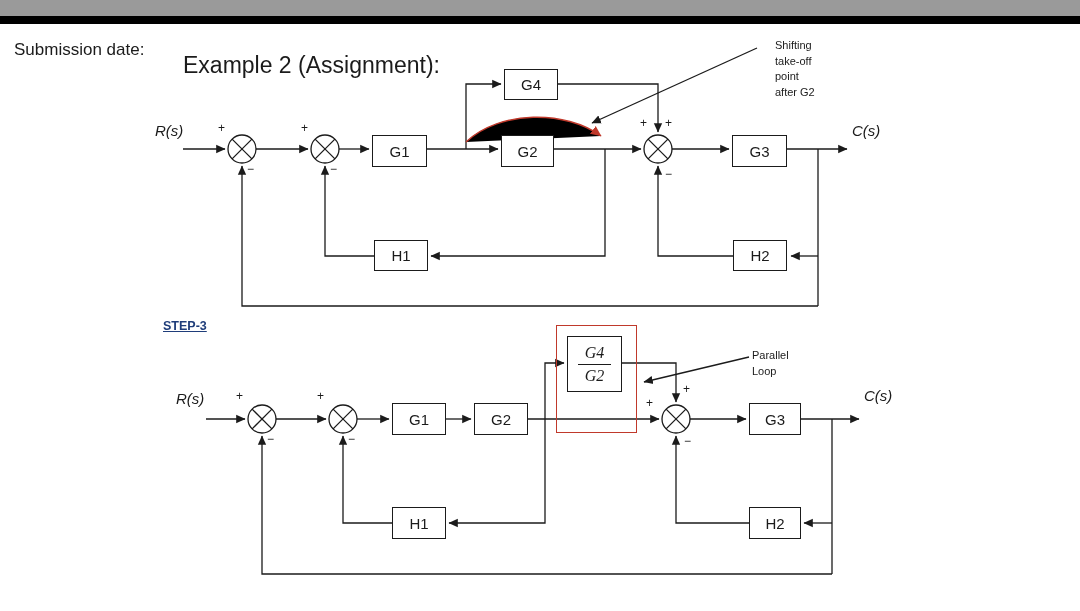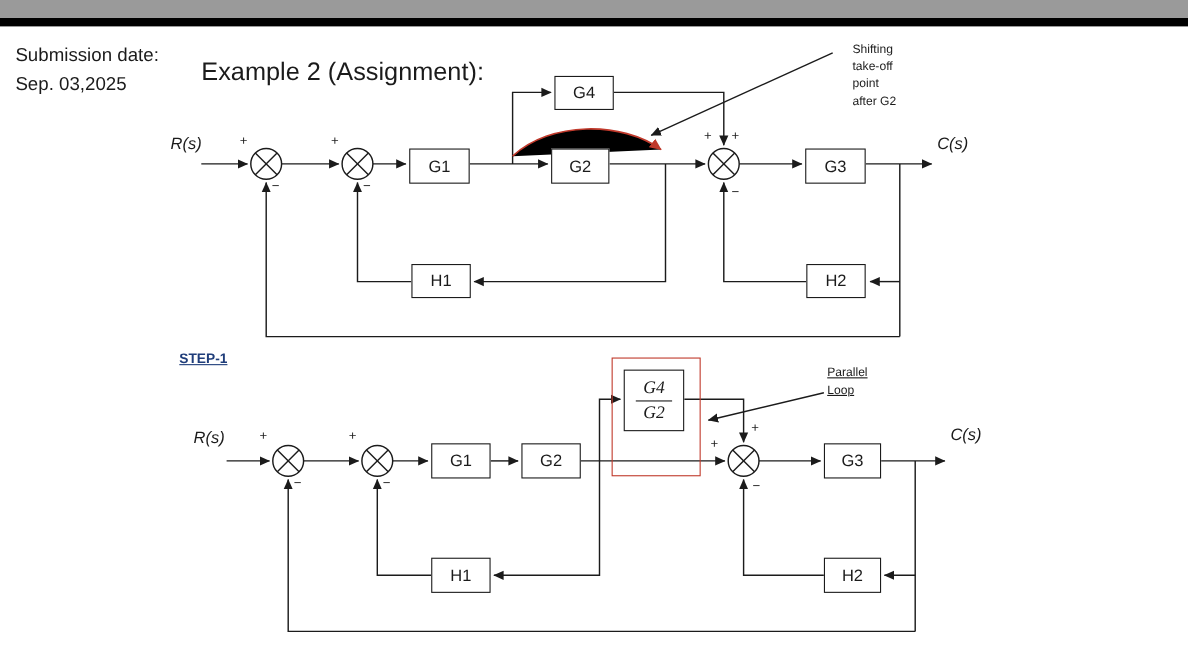--- a/index.html
+++ b/index.html
@@ -10,21 +10,21 @@
     margin:16px auto;
   }
   .bar { position:absolute; left:0; width:1080px; background:#000; }
   .bar.top { top:0; height:8px; }
   .bar.bottom { bottom:0; height:10px; }
   .txt { position:absolute; }
   .submission { left:14px; top:20px; font-size:17px; line-height:27px; }
   .title { left:183px; top:36px; font-size:23px; }
   .note { font-size:11px; line-height:15.5px; white-space:pre-line; }
   .shifting { left:775px; top:22px; }
-  .parallel { left:752px; top:316px;text-decoration:underline; }
+  .parallel { left:752px; top:332px; }
   .step { left:163px; top:303px; font-size:12.5px; font-weight:bold;
           text-decoration:underline; color:var(--step-blue,#1f3d7a); }
   .blk { position:absolute; border:1.6px solid var(--ink,#1b1b1b); background:#fff;
          display:flex; align-items:center; justify-content:center; font-size:15px; }
   .sign { position:absolute; font-size:12px; line-height:12px; }
   .siglabel { position:absolute; font-size:15px;font-style:italic; }
   svg.wiring { position:absolute; left:0; top:0; }
   svg.wiring line, svg.wiring polyline, svg.wiring path.wire {
     stroke:var(--ink,#1b1b1b); stroke-width:1.3; fill:none;
   }
@@ -39,28 +39,27 @@
 </style>
 </head>
 <body>
 
 <div class="stage">
   <div class="bar top"></div>
   <div class="bar bottom"></div>
 
   <div class="txt submission">
     <div>Submission date:</div>
-    <div>Sep. 03,2025</div>
   </div>
   <div class="txt title">Example 2 (Assignment):</div>
   <div class="txt note shifting">Shifting
 take-off
 point
 after G2</div>
-  <div class="txt step">STEP-1</div>
+  <div class="txt step">STEP-3</div>
   <div class="txt note parallel">Parallel
 Loop</div>
 
   <svg class="wiring" width="1080" height="611">
     <defs>
       <marker id="mA" viewBox="0 0 10 10" refX="8.5" refY="5" markerWidth="8" markerHeight="8" orient="auto">
         <path d="M0,1 L9,5 L0,9 Z" fill="#1b1b1b"></path>
       </marker>
       <marker id="mR" viewBox="0 0 10 10" refX="8.5" refY="5" markerWidth="8" markerHeight="8" orient="auto">
         <path d="M0,1 L9,5 L0,9 Z" fill="#c0392b"></path>

